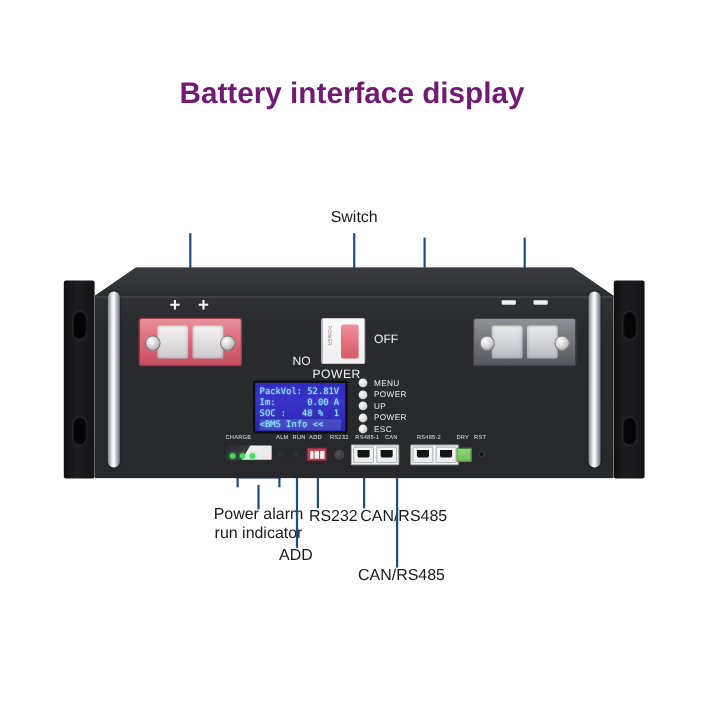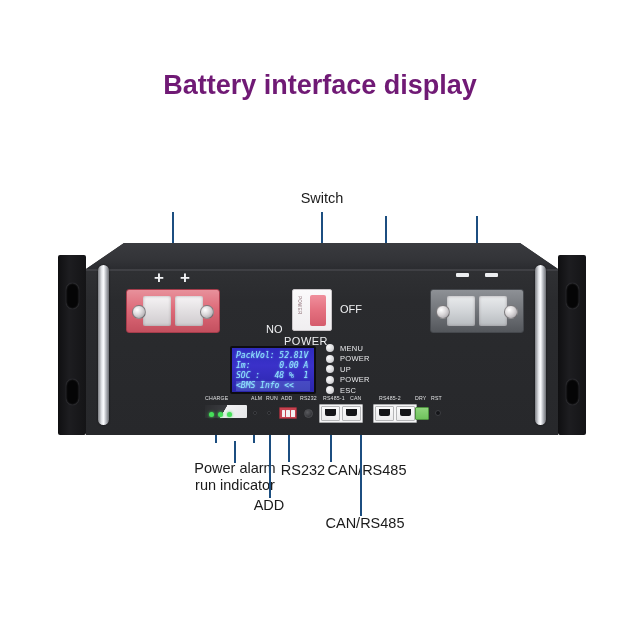--- a/index.html
+++ b/index.html
@@ -147,21 +147,21 @@
   .lcd {
     position: absolute; left: 172px; top: 103px; width: 86px; height: 48px;
     background: linear-gradient(180deg,#2f2bbe 0%, #3a31c9 40%, #2b26ab 100%);
     border: 2px solid #0d0d10; border-radius: 2px;
     padding: 3px 4px;
     font-family: "DejaVu Sans Mono", monospace;
     font-size: 8px; color: #8fe8ff; line-height: 10px;
     text-shadow: 0 0 2px rgba(150,230,255,.8);
     overflow: hidden;
   }
-  .lcd .lrow { white-space: pre; font-style: italic; }
+  .lcd .lrow { white-space: pre; }
   .lcd .lrow.last { background: rgba(170,220,255,.18); }
 
   
   .keypad { position: absolute; left: 268px; top: 100px; }
   .keyrow { display: flex; align-items: center; height: 10.5px; }
   .keydot {
     width: 8px; height: 8px; border-radius: 50%;
     background: radial-gradient(circle at 35% 33%,#fbfbfc 0%,#d8d8db 60%,#a9a9ad 100%);
     margin-right: 6px;
   }

